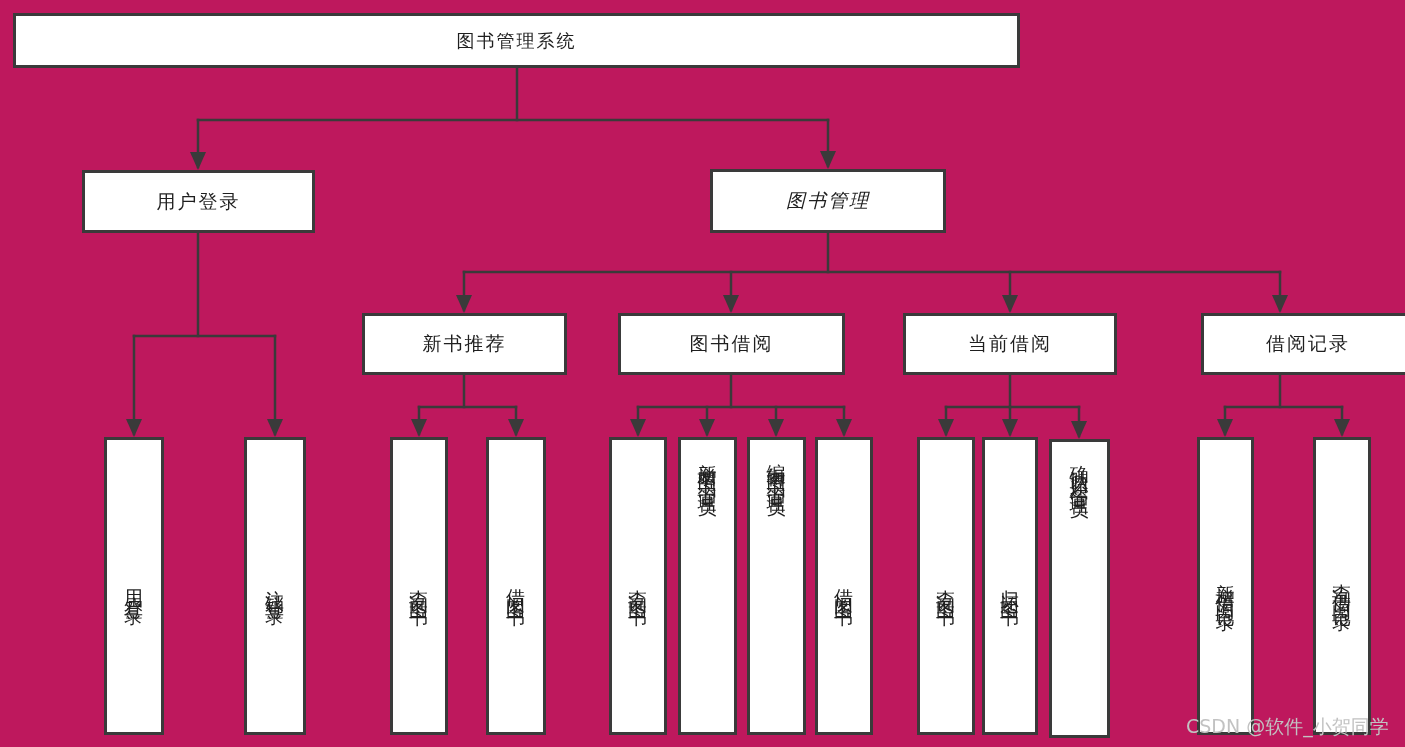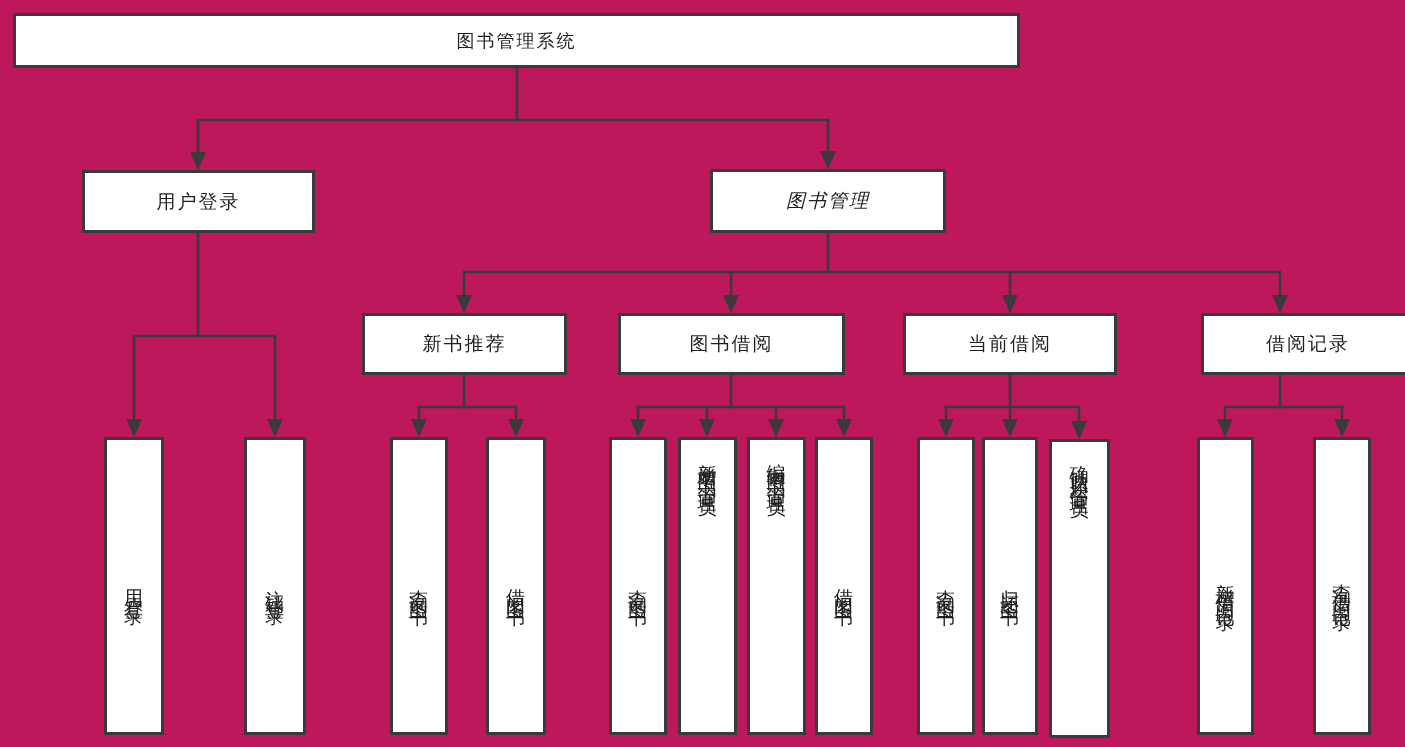--- a/index.html
+++ b/index.html
@@ -158,14 +158,15 @@
   <div class="box leaf from-top" style="left:747px; top:437px; width:59px; height:298px;">编辑图书（管理员）</div>
   <div class="box leaf" style="left:815px; top:437px; width:58px; height:298px;">借阅图书</div>
 
   <div class="box leaf" style="left:917px; top:437px; width:58px; height:298px;">查询图书</div>
   <div class="box leaf" style="left:982px; top:437px; width:56px; height:298px;">归还图书</div>
   <div class="box leaf from-top" style="left:1049px; top:439px; width:61px; height:299px;">确认归还（管理员）</div>
 
   <div class="box leaf" style="left:1197px; top:437px; width:57px; height:298px;">新增借阅记录</div>
   <div class="box leaf" style="left:1313px; top:437px; width:58px; height:298px;">查询借阅记录</div>
 
+  <div class="watermark">CSDN @软件_小贺同学</div>
 
 </div>
 
 </body></html>

